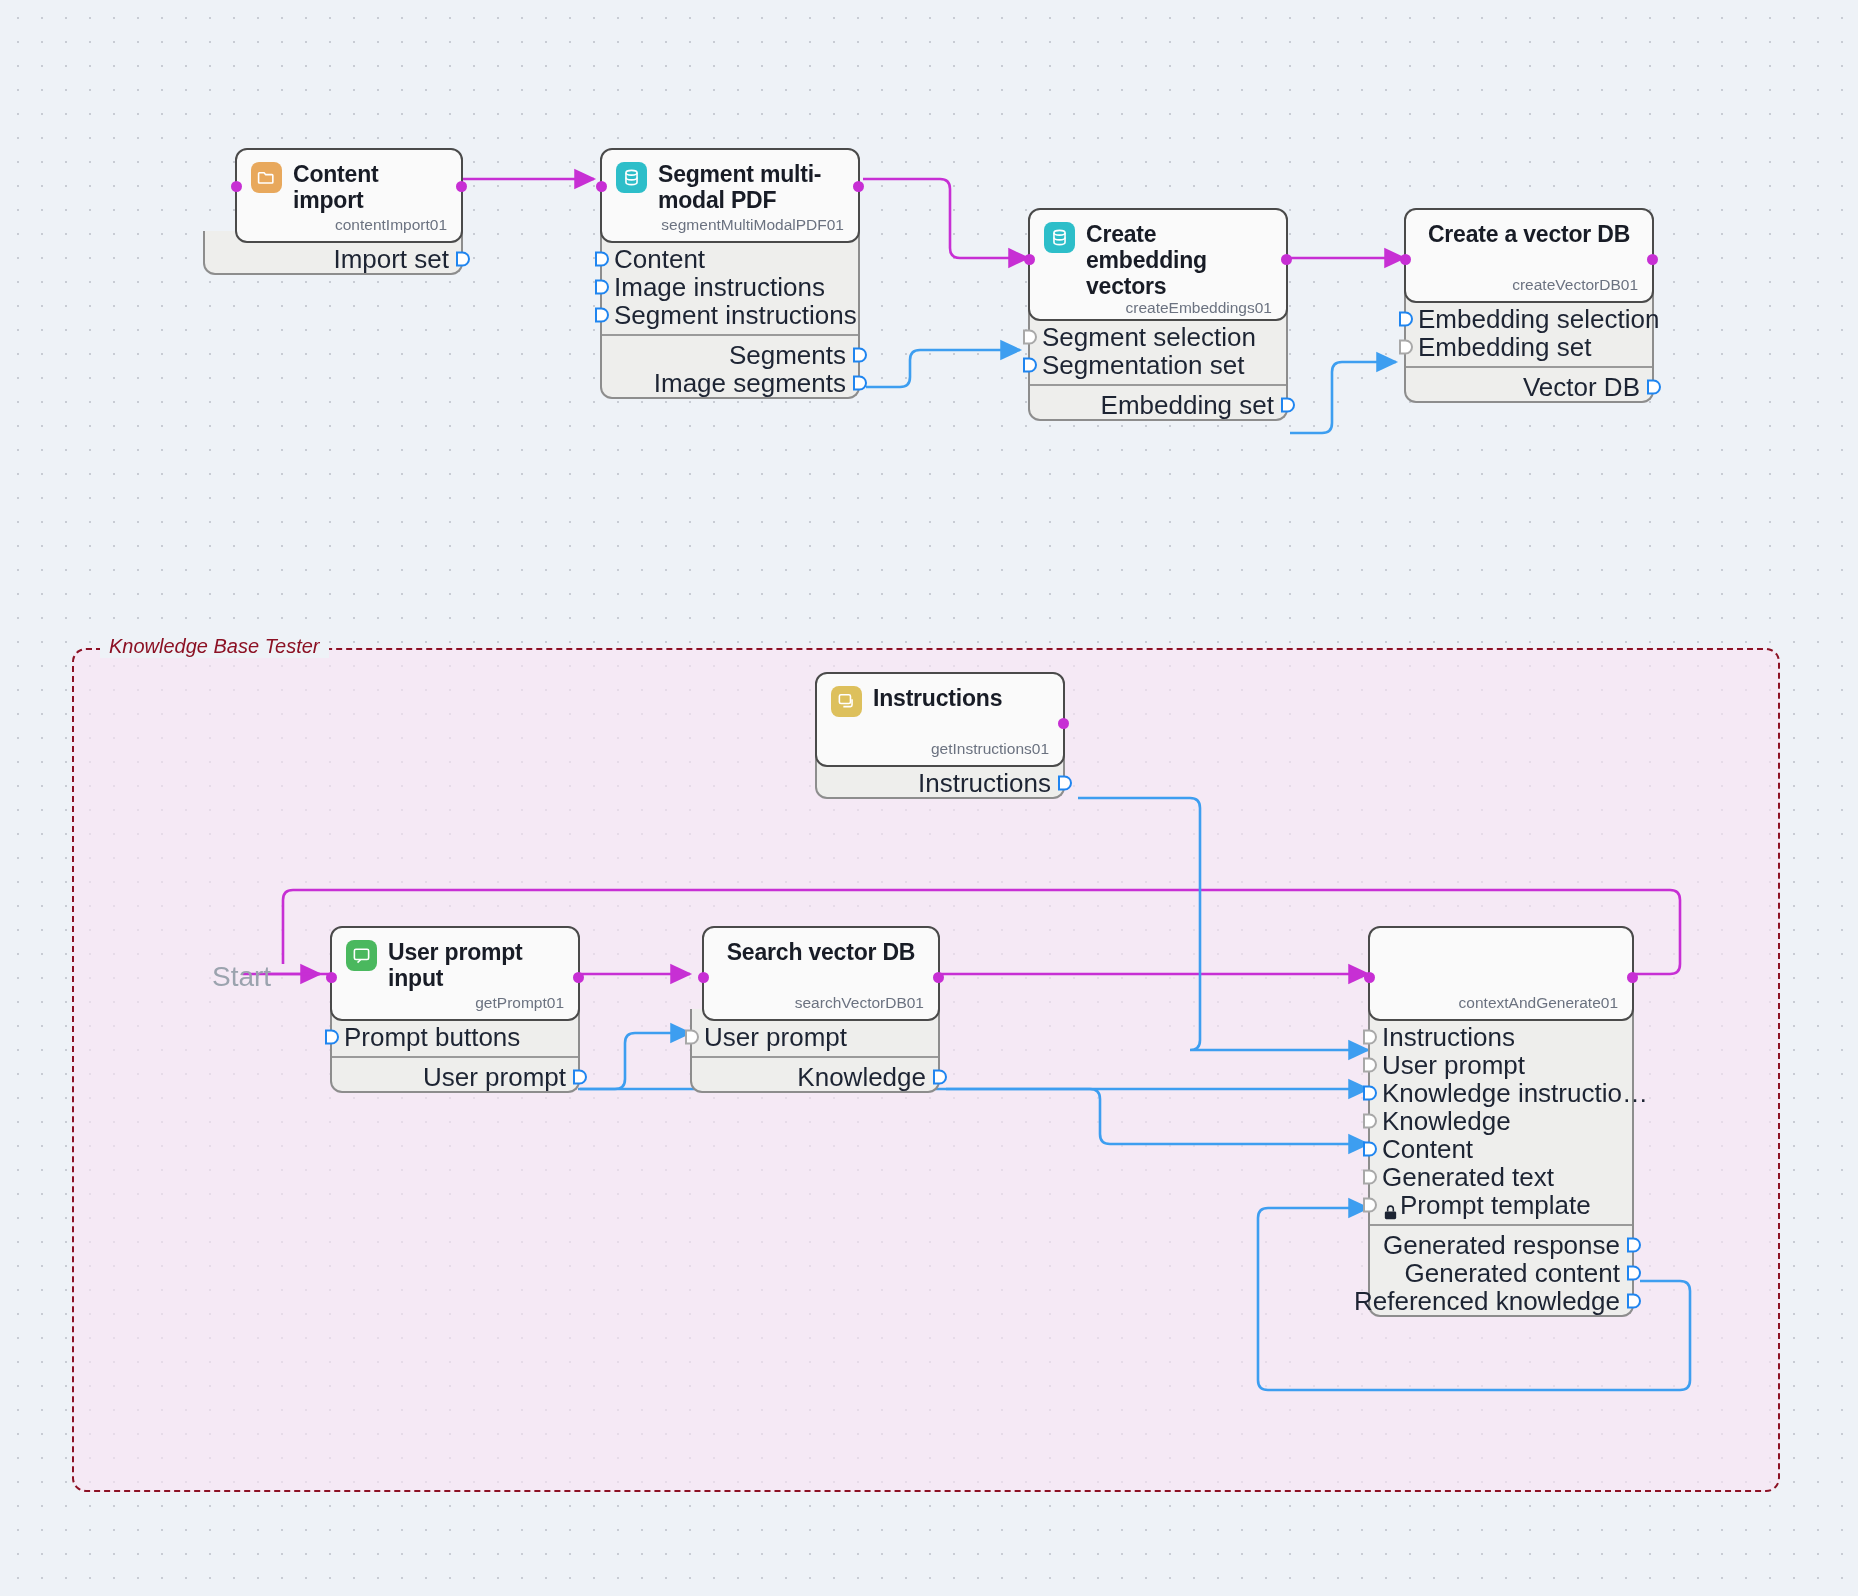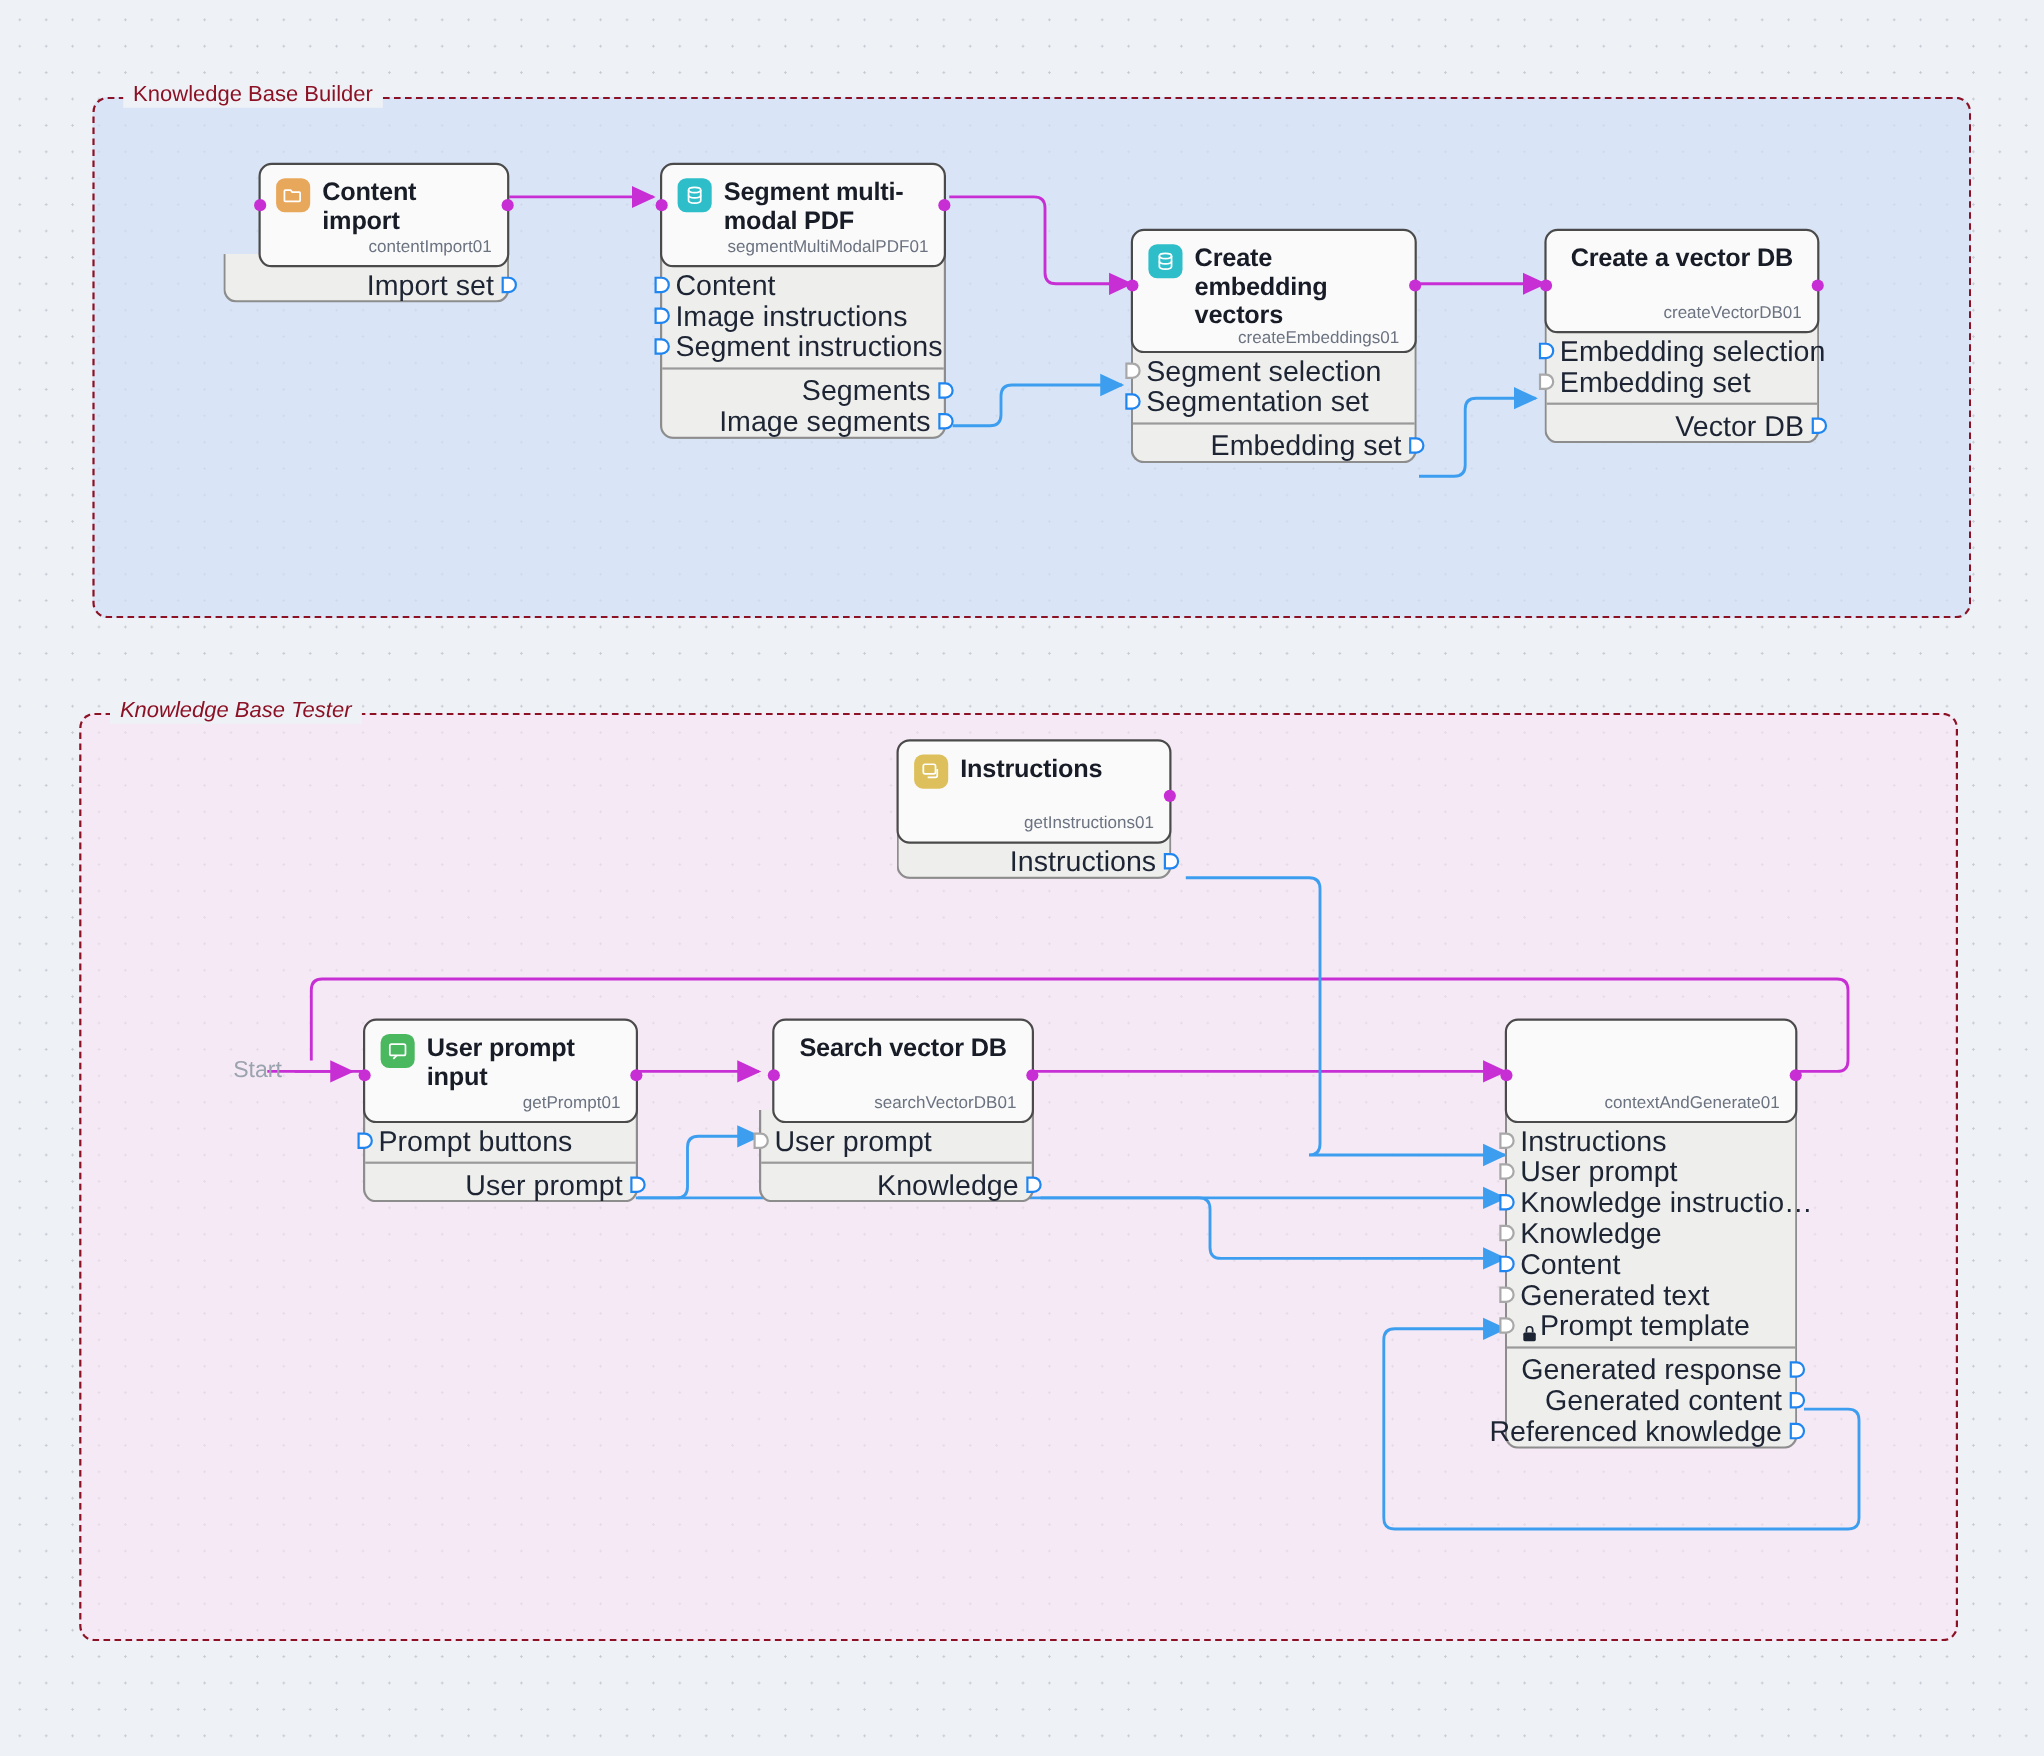--- a/index.html
+++ b/index.html
@@ -65,30 +65,27 @@
   .pin{position:absolute;width:20px;height:20px;}
   .pin.left{left:-11px;}
   .pin.right{right:-11px;}
   .pin svg{width:20px;height:20px;display:block;}
 
   .lock-ic{display:inline-block;width:17px;height:17px;margin-right:1px;vertical-align:-3px;}
 
   
   .fdot{position:absolute;width:11px;height:11px;border-radius:50%;background:#c72fd4;z-index:6;}
 
-  .start-label{position:absolute;font-size:21px;color:#9ba3ae;}
+  .start-label{position:absolute;font-size:28px;color:#9ba3ae;}
 </style>
 </head>
 <body>
 
 <div id="canvas">
 
-  <div class="group builder" style="left:84px;top:88px;width:1704px;height:470px;">
-    <div class="group-label">Knowledge Base Builder</div>
-  </div>
 
   <div class="group tester" style="left:72px;top:648px;width:1704px;height:840px;font-style:italic;">
     <div class="group-label">Knowledge Base Tester</div>
   </div>
 
   <svg class="edges">
     <defs>
       <marker id="amag" markerWidth="9" markerHeight="9" refX="7.6" refY="4.5" orient="auto">
         <path d="M0,0.6 L8.4,4.5 L0,8.4 Z" fill="#c72fd4"></path>
       </marker>

